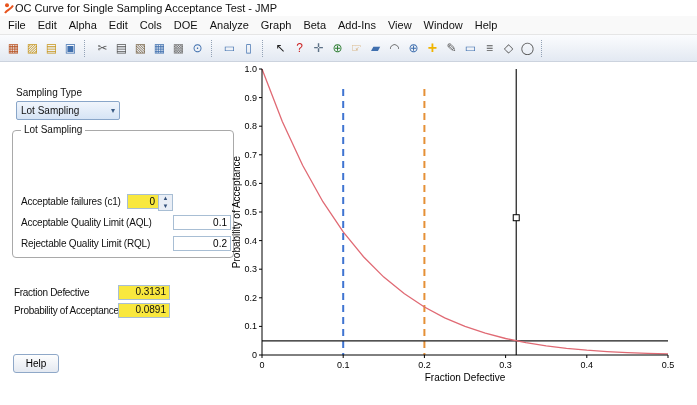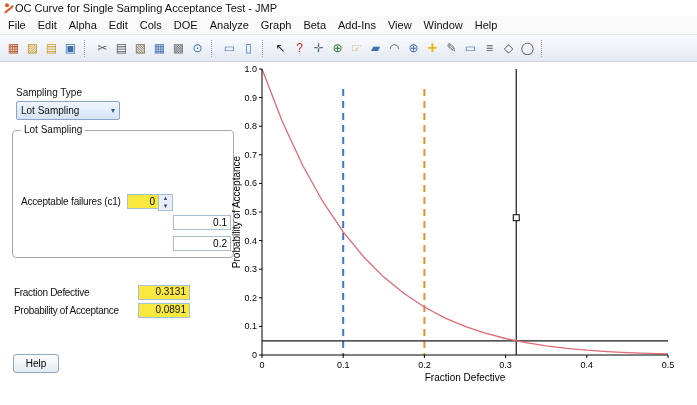--- a/index.html
+++ b/index.html
@@ -28,21 +28,21 @@
   .fld{position:absolute;top:0;height:13px;border:1px solid #a8bed4;background:#fff;font-size:10px;font-family:"Liberation Sans",sans-serif;text-align:right;padding:0 3px;box-sizing:content-box;}
   .fld.hl{background:var(--hl);}
   .slider{position:absolute;top:2px;height:12px;}
   .track{position:absolute;top:4px;left:0;right:0;height:3px;background:#ececec;border:1px solid #adadad;border-radius:2px;}
   .thumb{position:absolute;top:1px;width:7px;height:7px;background:#eef3fb;border:1px solid #6b8cb8;transform:rotate(45deg);}
   .spinner{position:absolute;top:0;width:13px;height:15px;display:flex;flex-direction:column;border:1px solid #a8bed4;background:#e9eef6;}
   .sp-up,.sp-down{flex:1;font-size:6px;line-height:7px;text-align:center;color:#33507a;cursor:default;}
   .res-row{position:absolute;left:14px;right:460px;height:16px;}
   .res-label{position:absolute;left:0;top:2px;font-size:10px;white-space:nowrap;letter-spacing:-0.3px;}
   .res-box{position:absolute;left:104px;top:0;width:44px;height:13px;border:1px solid #a8bed4;font-size:10px;text-align:right;padding:0 3px;background:#fff;}
-  .res-box.hl{background:var(--hl);margin-left:20px;}
+  .res-box.hl{background:var(--hl);}
   .res-plain{position:absolute;left:107px;top:2px;font-size:10px;}
   .help-btn{position:absolute;left:13px;top:292px;width:46px;height:19px;border:1px solid #8fa8c8;background:linear-gradient(#fefefe,#e4e9f1);border-radius:3px;font-size:10px;font-family:"Liberation Sans",sans-serif;cursor:default;}
   #oc-chart{position:absolute;left:230px;top:0;}
   #oc-chart text{font-family:"Liberation Sans",sans-serif;fill:#000;}
 </style>
 </head>
 <body>
 
 <div class="app">
 
@@ -122,24 +122,26 @@
       <div class="gb-row" style="top:63px">
         <span class="flabel">Acceptable failures (c1)</span>
         <input class="fld hl" style="left: 106px; width: 24px;" value="0">
         <span class="spinner" style="left:137px">
           <span class="sp-up">▲</span>
           <span class="sp-down">▼</span>
         </span>
       </div>
 
       <div class="gb-row" style="top:84px">
+        <span class="flabel">Acceptable Quality Limit (AQL)</span>
         <input class="fld" style="left: 152px; width: 50px;" value="0.1">
       </div>
 
       <div class="gb-row" style="top:105px">
+        <span class="flabel">Rejectable Quality Limit (RQL)</span>
         <input class="fld" style="left: 152px; width: 50px;" value="0.2">
       </div>
     </div>
 
     <div class="res-row" style="top:223px">
       <span class="res-label">Fraction Defective</span>
       <span class="res-box hl">0.3131</span>
     </div>
 
     <div class="res-row" style="top:241px">

